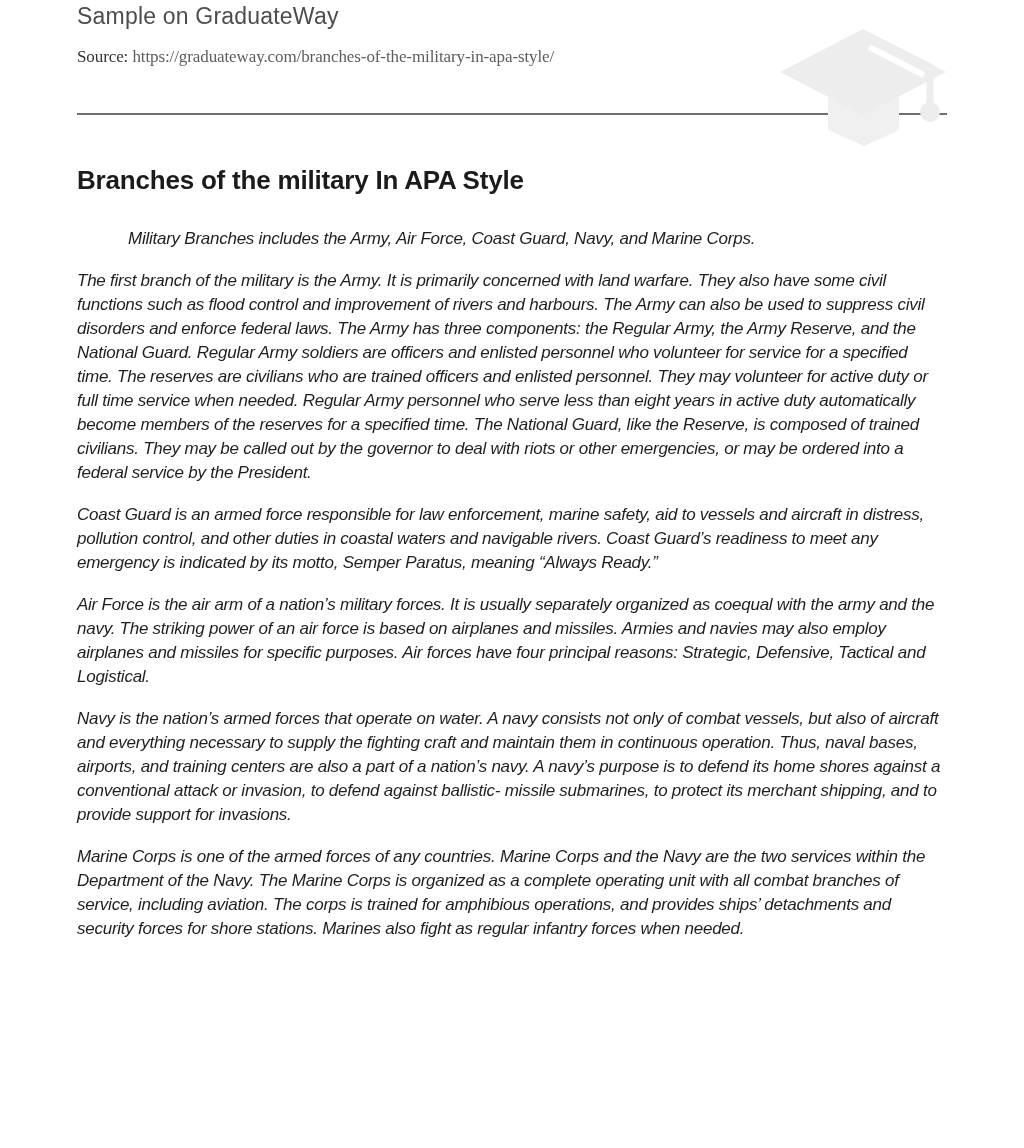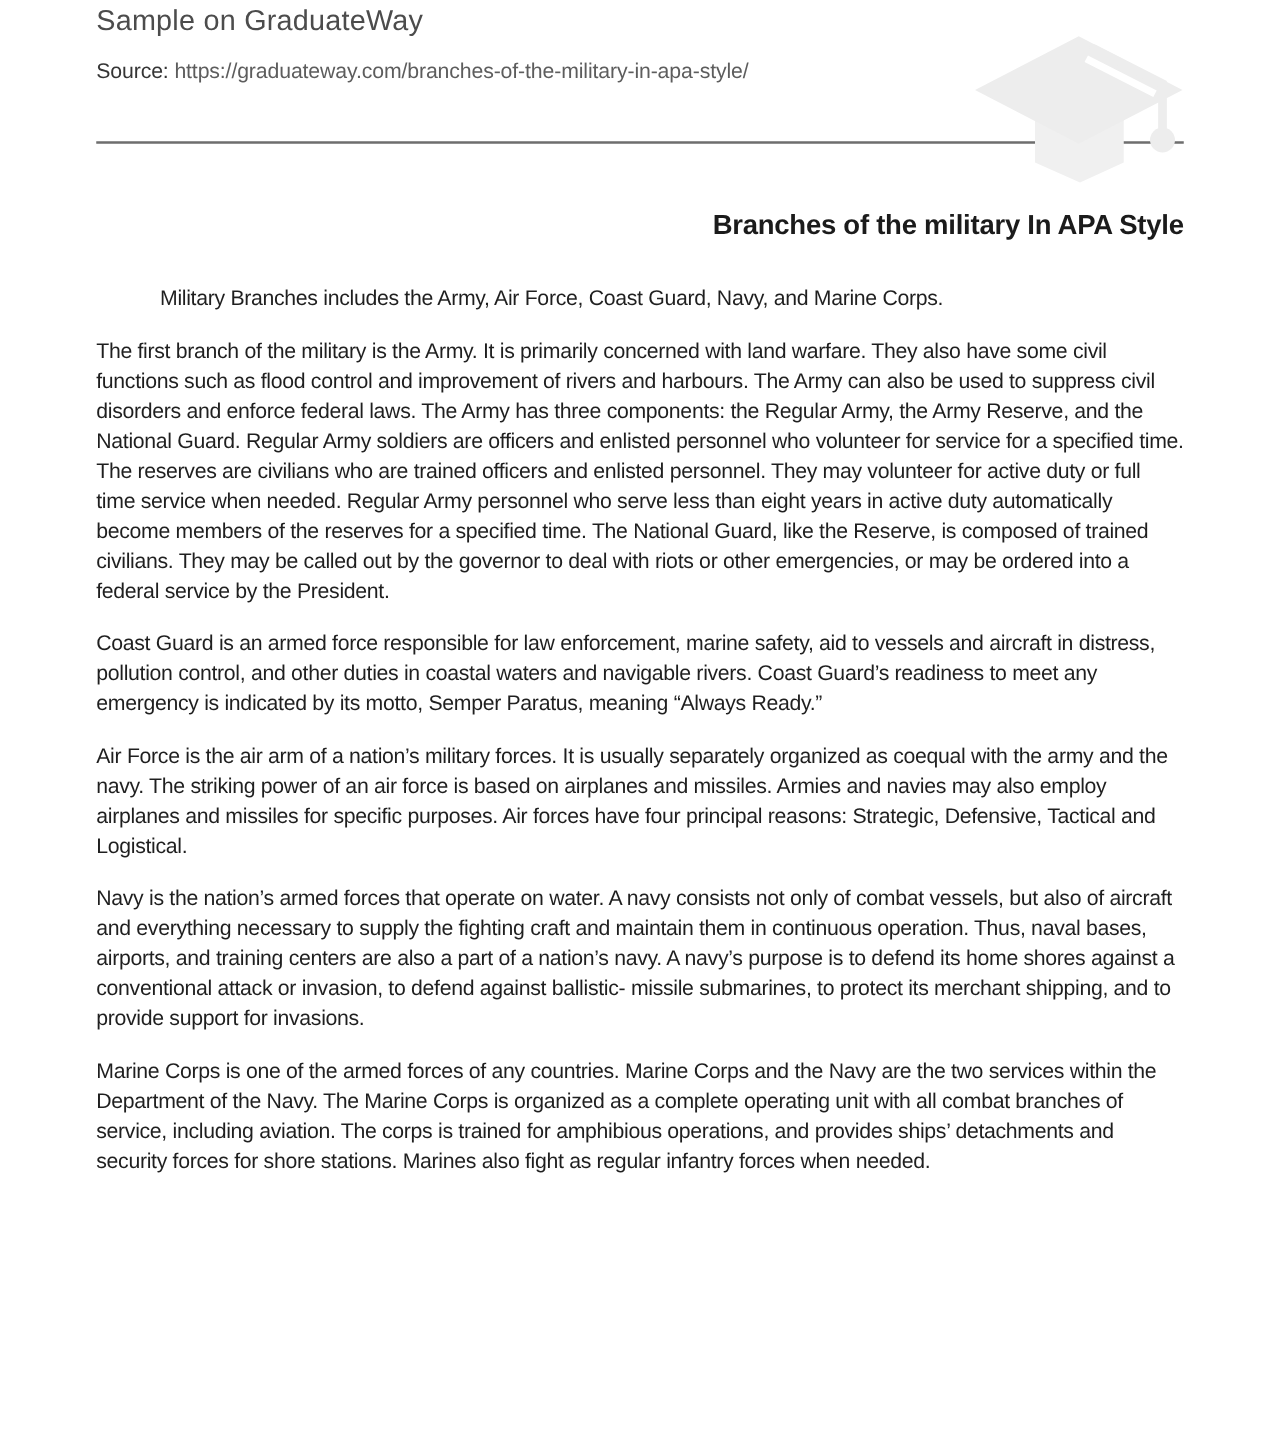--- a/index.html
+++ b/index.html
@@ -33,20 +33,21 @@
     font-weight: 400;
     color: #4c4c4c;
     letter-spacing: 0.2px;
   }
   .source-line {
     margin-top: 13px;
     font-size: 17px;
     line-height: 24px;
     color: #5d5d5d;
     letter-spacing: -0.1px;
+    font-family: Liberation Serif, serif;
   }
   .source-label {
     color: #353535;
   }
   .source-url {
     color: #5d5d5d;
     text-decoration: none;
     cursor: text;
   }
   .cap-watermark {
@@ -61,36 +62,37 @@
     margin-top: 44px;
     height: 2px;
     width: 100%;
     background: #6e6e6e;
     border: none;
   }
   
   .essay-title {
     margin: 0;
     margin-top: 50px;
-    font-size: 22px;
+    font-size: 26px;
     line-height: 30px;
     font-weight: 700;
-    text-align: right;
+    text-align: left;
     color: #1b1b1b;
     letter-spacing: -0.2px;
   }
   .essay-body {
     margin-top: 32px;
     font-size: 17px;
     line-height: 24px;
     letter-spacing: -0.25px;
     color: #1f1f1f;
   }
   .essay-body p {
     margin: 0 0 18px 0;
+    font-style: italic;
   }
   .indented {
     text-indent: 51px;
   }
 </style>
 </head>
 <body>
 
 <div class="page">
 

